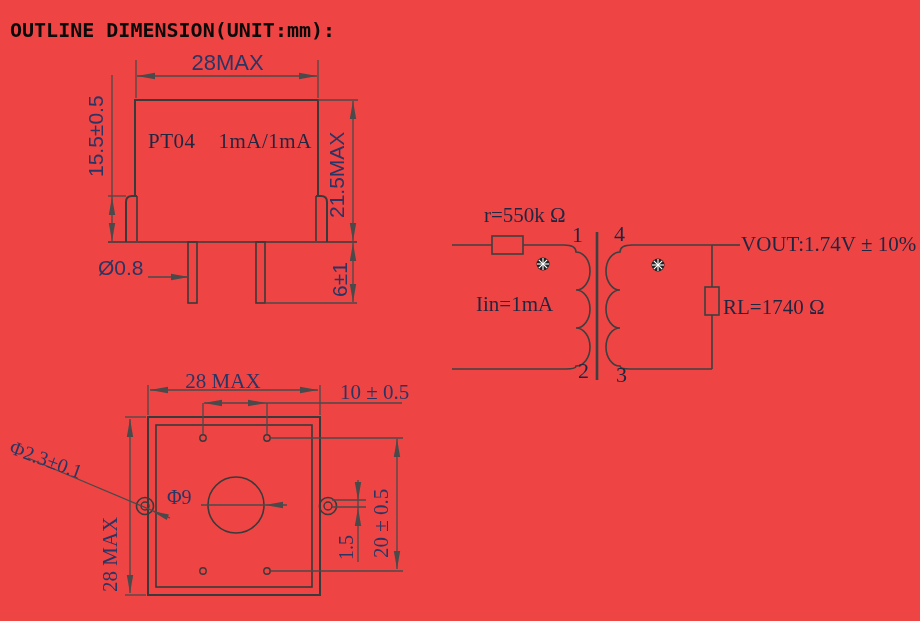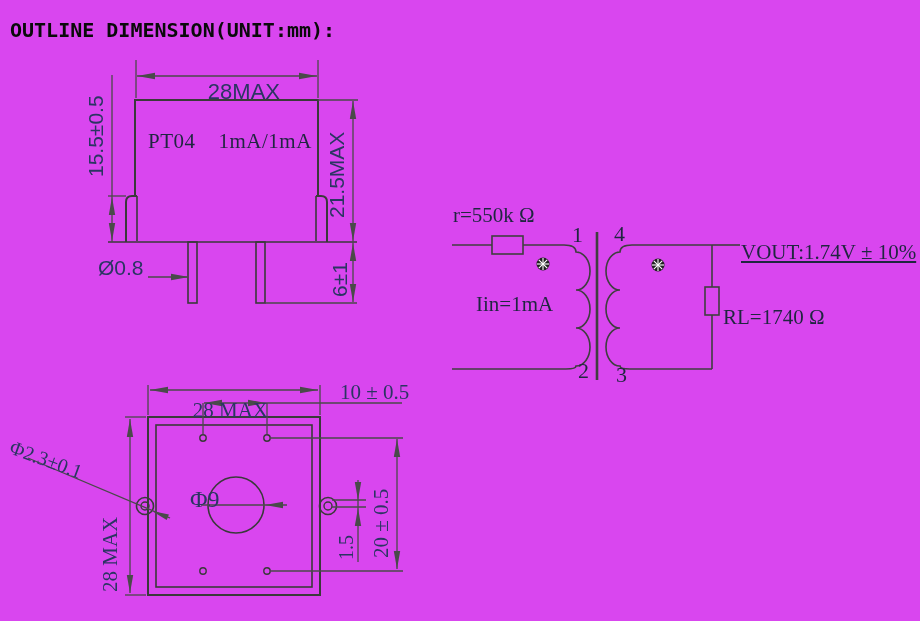--- a/index.html
+++ b/index.html
@@ -1,27 +1,27 @@
 <!DOCTYPE html>
 <html><head>
 <meta charset="utf-8">
 <style>
   html,body{margin:0;padding:0;background:#ffffff;}
-  #canvas{position:relative;width:920px;height:621px;background:#d946ef;overflow:hidden;
+  #canvas{position:relative;width:920px;height:621px;background:#ef4444;overflow:hidden;
           font-family:"Liberation Serif", serif;}
   svg{position:absolute;left:0;top:0;}
   .lab{position:absolute;white-space:pre;line-height:1;}
   .title{font-family:"DejaVu Sans Mono", monospace;font-weight:bold;font-size:20px;color:#0a0a0a;letter-spacing:0px;}
   .dimsans{font-family:"Liberation Sans", sans-serif;font-size:21px;color:#2b3563;}
   .dimserif{font-family:"Liberation Serif", serif;font-size:21px;color:#2b3563;}
   .schem{font-family:"Liberation Serif", serif;font-size:21px;color:#1f2640;}
   .mark{font-family:"Liberation Serif", serif;font-size:21px;color:#1f2640;letter-spacing:0.5px;}
   .vrot{transform-origin:0 0;transform:rotate(-90deg);}
   .diag{transform-origin:0 0;transform:rotate(20deg);}
-  .ctr{text-align:right;margin-top:29px;}
+  .ctr{text-align:center;}
 </style>
 </head>
 <body>
 
 <div id="canvas">
 
   <svg width="920" height="621" viewBox="0 0 920 621">
     <g stroke="#4a4a4a" stroke-width="1.3" fill="none">
 
       <g stroke="#3a3a3a" stroke-width="2">
@@ -169,30 +169,30 @@
 
   <div class="lab title" style="left:10px;top:20px;">OUTLINE DIMENSION(UNIT:mm):</div>
 
   <div class="lab dimsans ctr" style="left:175px;top:52px;width:105px;font-size:22px;">28MAX</div>
   <div class="lab dimsans vrot" style="left:85px;top:177px;">15.5±0.5</div>
   <div class="lab dimsans vrot" style="left:326px;top:218px;">21.5MAX</div>
   <div class="lab dimsans vrot" style="left:329px;top:297px;">6±1</div>
   <div class="lab dimsans" style="left:98px;top:257px;">Ø0.8</div>
   <div class="lab mark" style="left:148px;top:131px;">PT04    1mA/1mA</div>
 
-  <div class="lab schem" style="left:453px;top:205px;">r=550k Ω</div>
+  <div class="lab schem" style="left:484px;top:205px;">r=550k Ω</div>
   <div class="lab schem" style="left:476px;top:294px;">Iin=1mA</div>
-  <div class="lab schem" style="left:741px;top:242px;text-decoration:underline;">VOUT:1.74V ± 10%</div>
-  <div class="lab schem" style="left:723px;top:307px;">RL=1740 Ω</div>
+  <div class="lab schem" style="left:741px;top:234px;">VOUT:1.74V ± 10%</div>
+  <div class="lab schem" style="left:723px;top:297px;">RL=1740 Ω</div>
   <div class="lab schem" style="left:572px;top:224px;font-size:22px;">1</div>
   <div class="lab schem" style="left:614px;top:223px;font-size:22px;">4</div>
   <div class="lab schem" style="left:578px;top:360px;font-size:22px;">2</div>
   <div class="lab schem" style="left:616px;top:364px;font-size:22px;">3</div>
 
   <div class="lab dimserif ctr" style="left:178px;top:371px;width:90px;">28 MAX</div>
   <div class="lab dimserif" style="left:340px;top:382px;">10 ± 0.5</div>
   <div class="lab dimserif diag" style="left:14px;top:437px;font-size:20px;">Φ2.3±0.1</div>
-  <div class="lab dimserif" style="left:167px;top:487px;font-size:24px;margin-left:23px;">Φ9</div>
+  <div class="lab dimserif" style="left:167px;top:487px;font-size:20px;">Φ9</div>
   <div class="lab dimserif vrot" style="left:100px;top:592px;">28 MAX</div>
   <div class="lab dimserif vrot" style="left:336px;top:560px;font-size:20px;">1.5</div>
   <div class="lab dimserif vrot" style="left:371px;top:558px;">20 ± 0.5</div>
 
 </div>
 
 </body></html>

